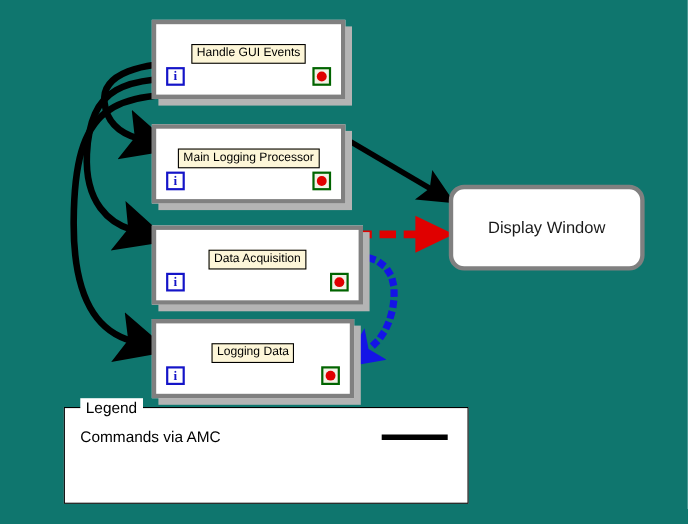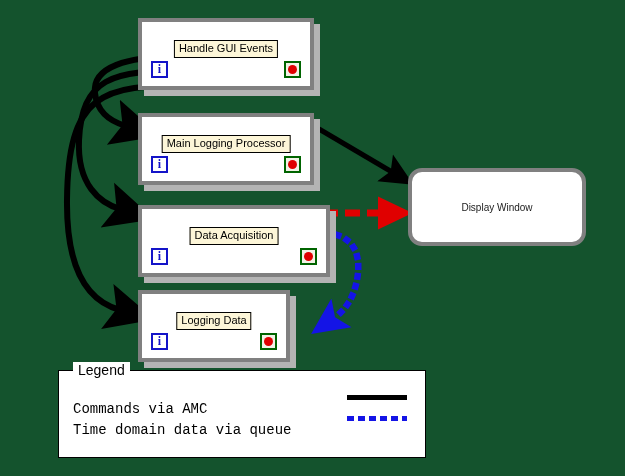--- a/index.html
+++ b/index.html
@@ -10,21 +10,21 @@
     width: 625px;
     height: 476px;
     background: #ffffff;
     font-family: "Liberation Sans", sans-serif;
     overflow: hidden;
   }
   #canvas {
     position: relative;
     width: 625px;
     height: 476px;
-    background: #14532d;
+    background: #0f766e;
   }
   #edges {
     position: absolute;
     left: 0;
     top: 0;
     width: 625px;
     height: 476px;
     pointer-events: none;
   }
 
@@ -94,21 +94,21 @@
     background: #ffffff;
     border: 4px solid #808080;
     border-radius: 14px;
     z-index: 3;
     display: flex;
     align-items: center;
     justify-content: center;
   }
   .display-label {
     font-family: "Liberation Sans", sans-serif;
-    font-size: 10px;
+    font-size: 15px;
     color: #1a1a1a;
   }
 
   
   .legend-box {
     position: absolute;
     box-sizing: border-box;
     border: 1px solid #000000;
     background: #ffffff;
     z-index: 4;
@@ -130,22 +130,22 @@
     top: 16px;
     right: 8px;
   }
   .legend-row {
     position: relative;
     height: 21px;
   }
   .legend-text {
     position: absolute;
     left: 0;
-    top: 12px;
-    font-family: Liberation Mono, monospace;
+    top: 0;
+    font-family: Liberation Sans, sans-serif;
     font-size: 14px;
     color: #000000;
     line-height: 21px;
     white-space: nowrap;
   }
   .legend-sample {
     position: absolute;
     right: 10px;
     top: 8px;
     width: 60px;
@@ -228,43 +228,39 @@
   </div>
 
   <div class="proc-box" style="left:138px; top:205px; width:192px; height:72px;">
     <div class="proc-title">Data Acquisition</div>
     <div class="info-icon">i</div>
     <div class="stop-icon">
       <div class="stop-dot"></div>
     </div>
   </div>
 
-  <div class="proc-box" style="left:138px; top:290px; width:152px; height:72px;">
+  <div class="proc-box" style="left:138px; top:290px; width:184px; height:72px;">
     <div class="proc-title">Logging Data</div>
     <div class="info-icon">i</div>
     <div class="stop-icon">
       <div class="stop-dot"></div>
     </div>
   </div>
 
   <div class="display-box" style="left:408px; top:168px; width:178px; height:78px;">
     <span class="display-label">Display Window</span>
   </div>
 
   <div class="legend-box" style="left:58px; top:370px; width:368px; height:88px;">
     <div class="legend-title">Legend</div>
     <div class="legend-rows">
 
       <div class="legend-row">
         <span class="legend-text">Commands via AMC</span>
         <span class="legend-sample ls-solid"></span>
       </div>
 
-      <div class="legend-row">
-        <span class="legend-text">Time domain data via queue</span>
-        <span class="legend-sample ls-dotted"></span>
-      </div>
 
 
     </div>
   </div>
 
 </div>
 
 </body></html>

